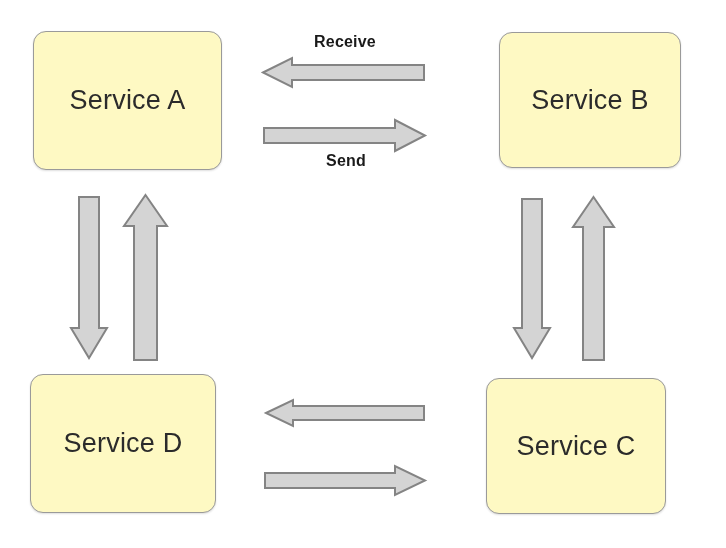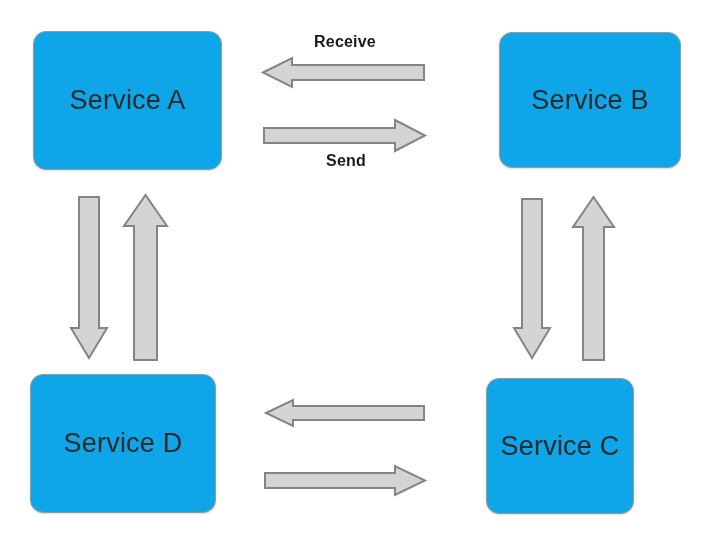--- a/index.html
+++ b/index.html
@@ -13,40 +13,40 @@
   #canvas {
     position: relative;
     width: 726px;
     height: 548px;
     background: #ffffff;
     overflow: hidden;
   }
   .node {
     position: absolute;
     box-sizing: border-box;
-    background: #0ea5e9;
+    background: #fef9c3;
     border: 1.6px solid #9a9a9a;
     border-radius: 13px;
     display: flex;
     align-items: center;
     justify-content: center;
     box-shadow: 0 1px 2px rgba(0,0,0,0.13);
   }
   .node-label {
     font-family: "Liberation Sans", sans-serif;
     font-size: 27px;
     font-weight: 400;
     color: #2b2b2b;
     letter-spacing: 0.2px;
     white-space: nowrap;
   }
   #node-a { left: 33px;  top: 31px;  width: 189px; height: 139px; }
   #node-b { left: 475px; top: 32px;  width: 182px; height: 136px; margin-left: 24px; }
   #node-d { left: 30px;  top: 374px; width: 186px; height: 139px; }
-  #node-c { left: 486px; top: 378px; width: 148px; height: 136px; }
+  #node-c { left: 486px; top: 378px; width: 180px; height: 136px; }
 
   .arrow {
     position: absolute;
     overflow: visible;
   }
   .arrow svg {
     display: block;
     overflow: visible;
   }
   .arrow-shape {

